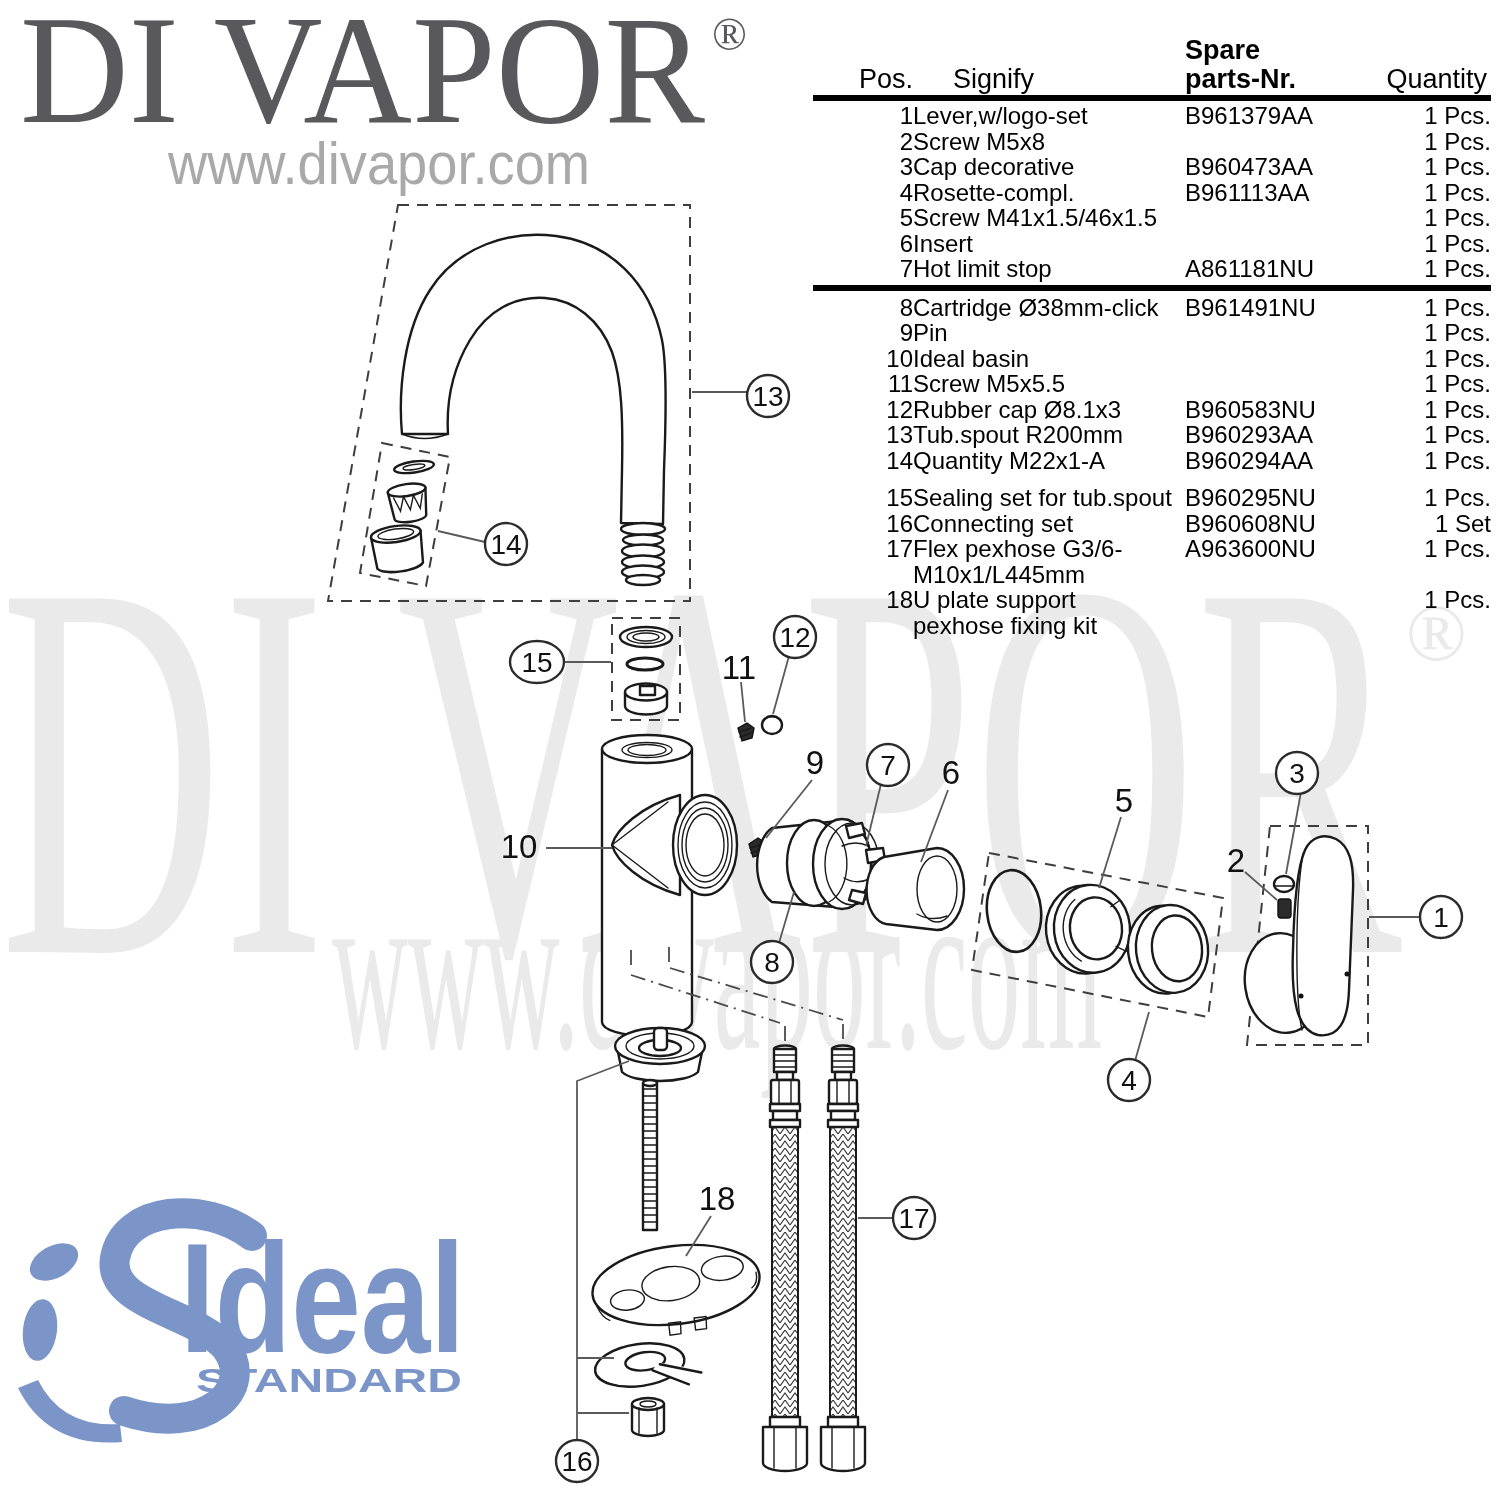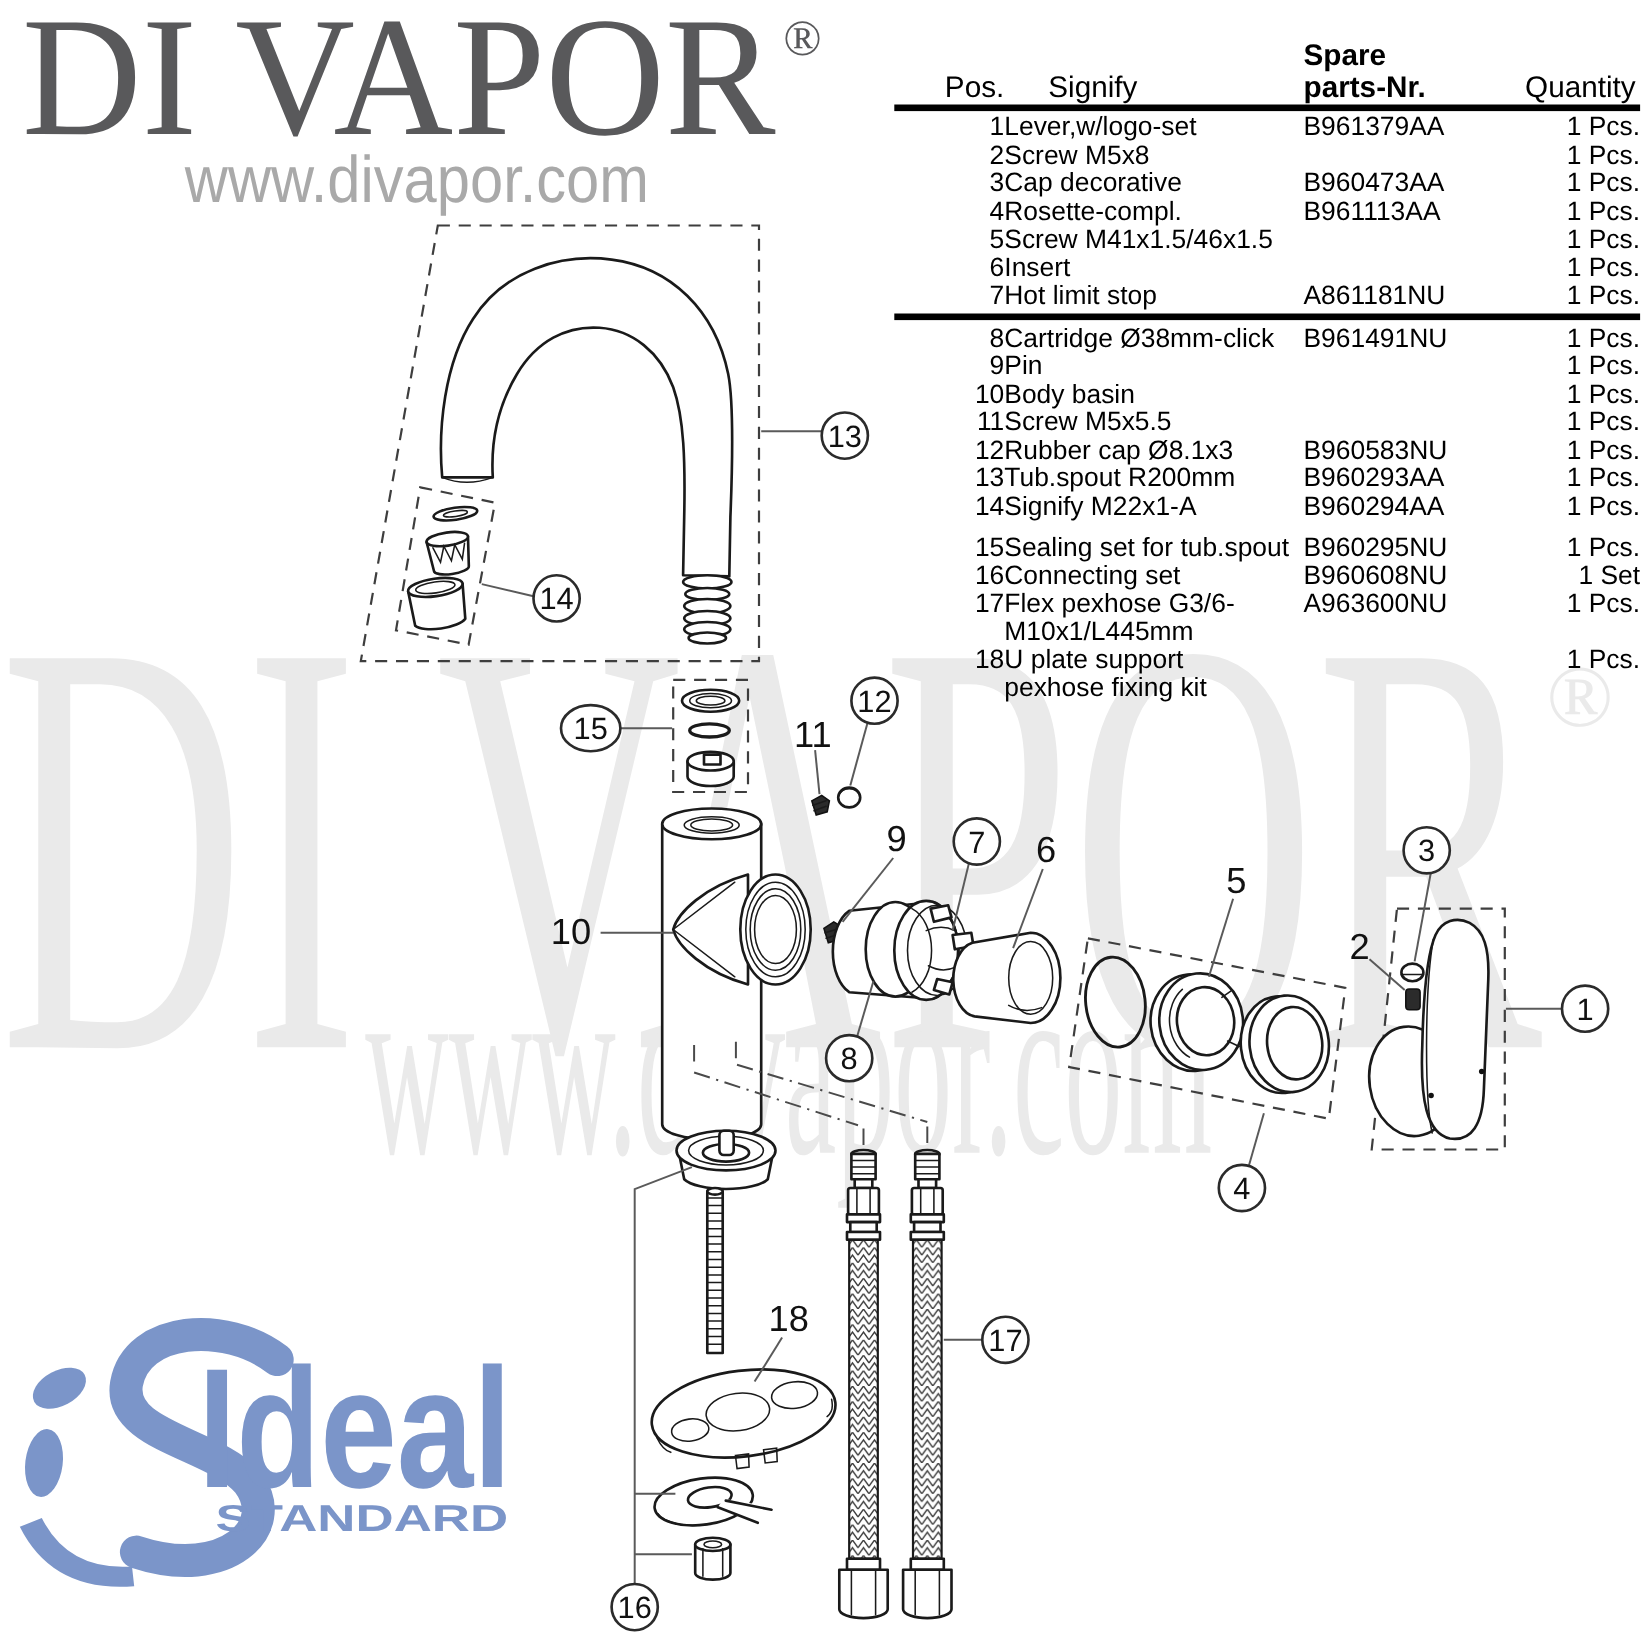--- a/index.html
+++ b/index.html
@@ -414,21 +414,21 @@
     <div class="c-qty">1 Pcs.</div>
   </div>
   <div class="trow">
     <div class="c-pos">9</div>
     <div class="c-sig">Pin</div>
     <div class="c-nr"></div>
     <div class="c-qty">1 Pcs.</div>
   </div>
   <div class="trow">
     <div class="c-pos">10</div>
-    <div class="c-sig">Body basin</div>
+    <div class="c-sig">Ideal basin</div>
     <div class="c-nr"></div>
     <div class="c-qty">1 Pcs.</div>
   </div>
   <div class="trow">
     <div class="c-pos">11</div>
     <div class="c-sig">Screw M5x5.5</div>
     <div class="c-nr"></div>
     <div class="c-qty">1 Pcs.</div>
   </div>
   <div class="trow">
@@ -438,21 +438,21 @@
     <div class="c-qty">1 Pcs.</div>
   </div>
   <div class="trow">
     <div class="c-pos">13</div>
     <div class="c-sig">Tub.spout R200mm</div>
     <div class="c-nr">B960293AA</div>
     <div class="c-qty">1 Pcs.</div>
   </div>
   <div class="trow">
     <div class="c-pos">14</div>
-    <div class="c-sig">Signify M22x1-A</div>
+    <div class="c-sig">Quantity M22x1-A</div>
     <div class="c-nr">B960294AA</div>
     <div class="c-qty">1 Pcs.</div>
   </div>
   <div class="trow gap15">
     <div class="c-pos">15</div>
     <div class="c-sig">Sealing set for tub.spout</div>
     <div class="c-nr">B960295NU</div>
     <div class="c-qty">1 Pcs.</div>
   </div>
   <div class="trow">

